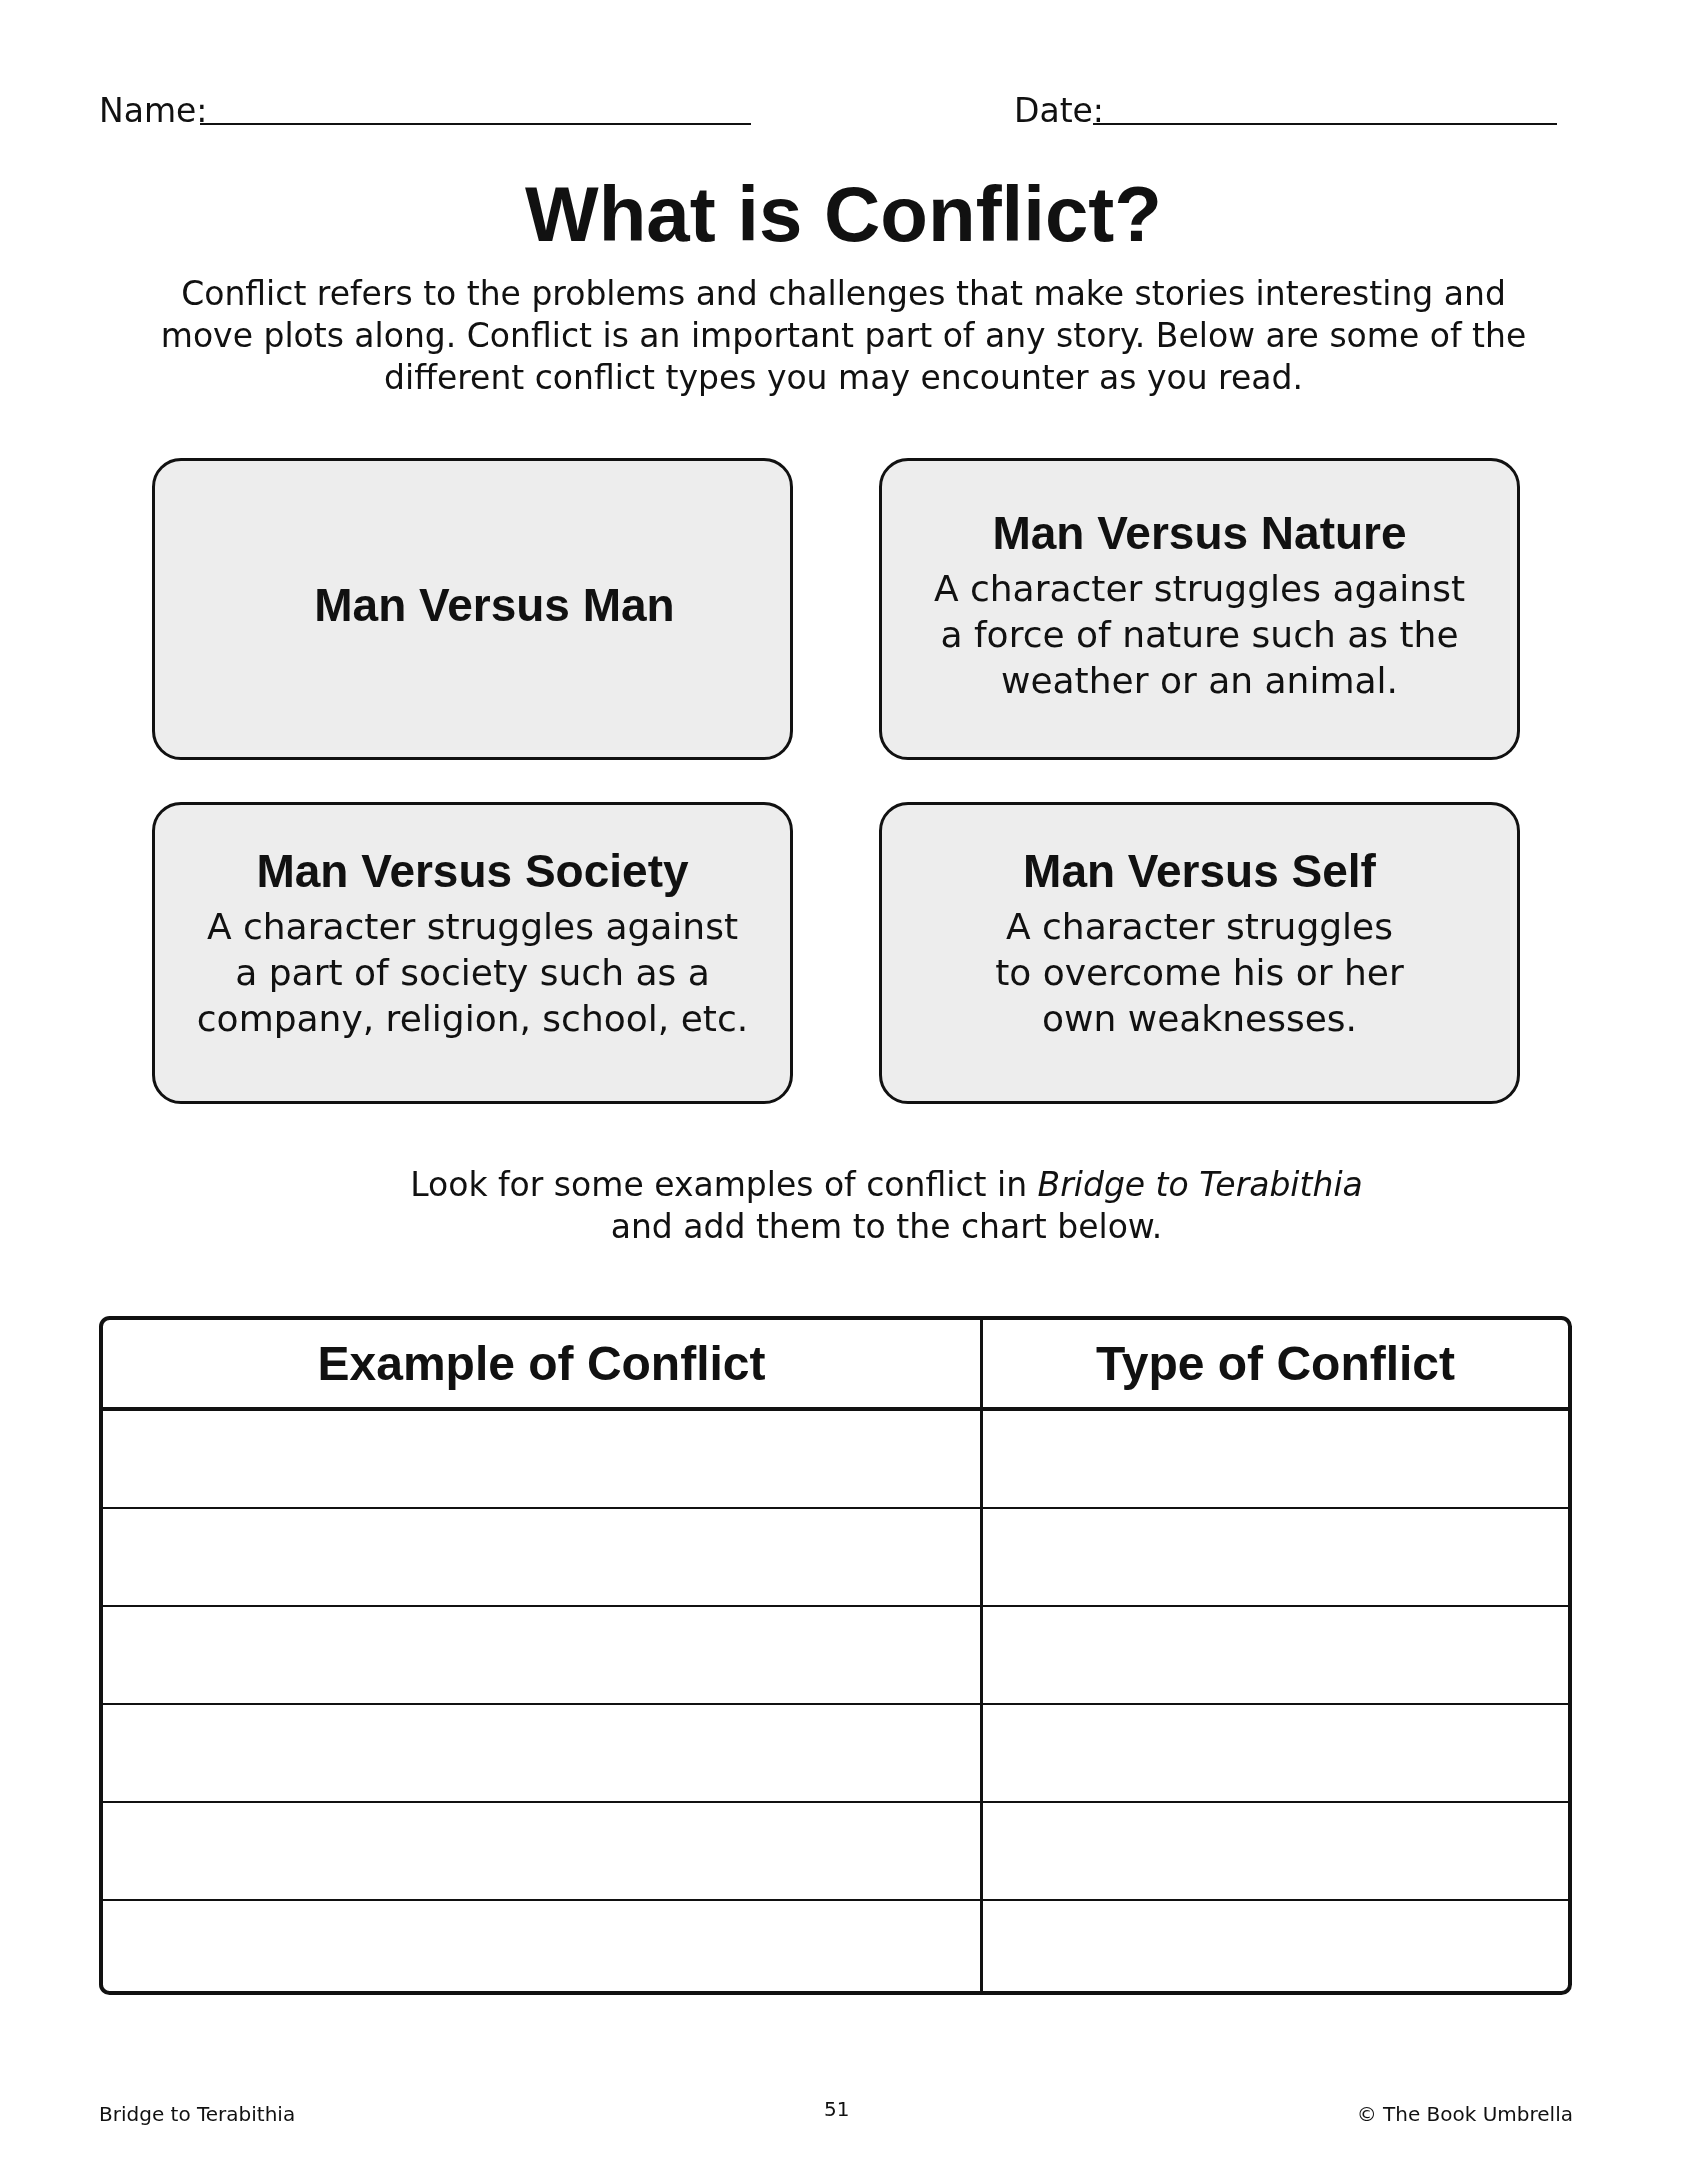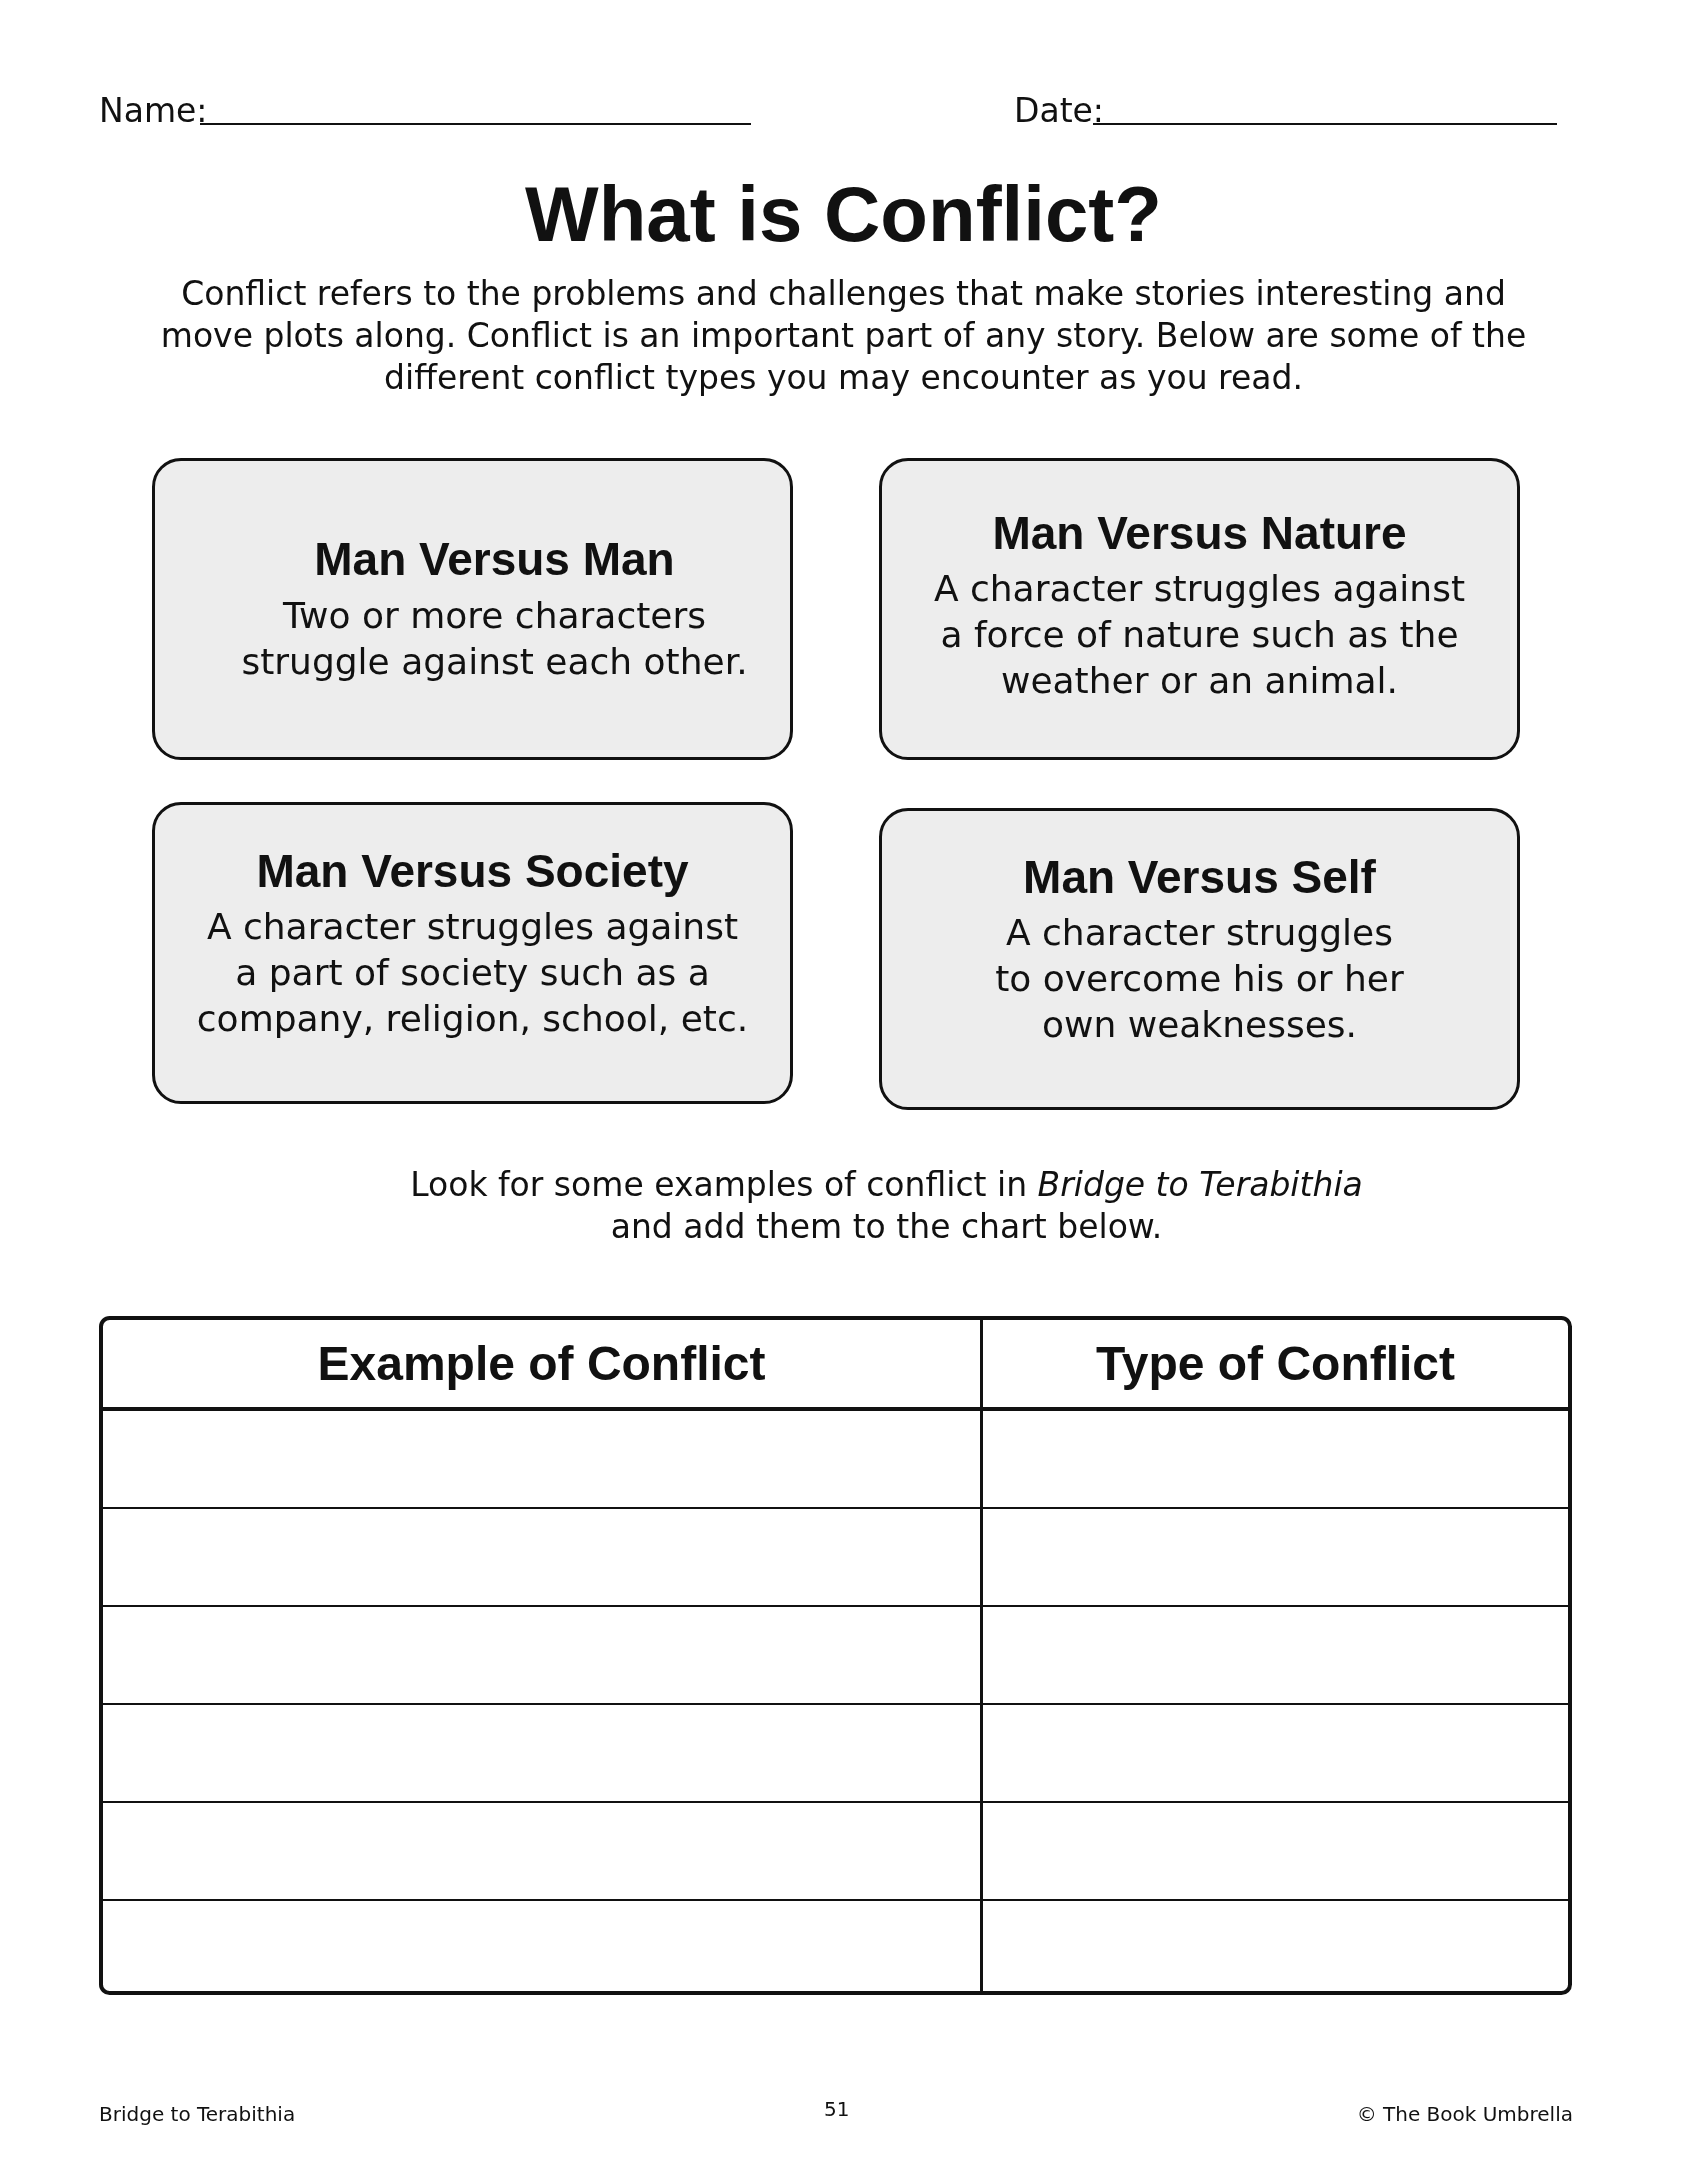--- a/index.html
+++ b/index.html
@@ -36,45 +36,41 @@
 <div class="title">What is Conflict?</div>
 
 <div class="intro">
   <div>Conflict refers to the problems and challenges that make stories interesting and</div>
   <div>move plots along. Conflict is an important part of any story. Below are some of the</div>
   <div>different conflict types you may encounter as you read.</div>
 </div>
 
 <div class="box" style="left:152px; top:458px;padding-left:44px;">
   <h2>Man Versus Man</h2>
-  <p>
-    <span>Two or more characters</span><br>
-    <span>struggle against each other.</span>
-  </p>
 </div>
 
 <div class="box" style="left:879px; top:458px; justify-content:flex-start; padding-top:46px;">
   <h2>Man Versus Nature</h2>
   <p>
     <span>A character struggles against</span><br>
     <span>a force of nature such as the</span><br>
     <span>weather or an animal.</span>
   </p>
 </div>
 
 <div class="box" style="left:152px; top:802px; justify-content:flex-start; padding-top:40px;">
   <h2>Man Versus Society</h2>
   <p>
     <span>A character struggles against</span><br>
     <span>a part of society such as a</span><br>
     <span>company, religion, school, etc.</span>
   </p>
 </div>
 
-<div class="box" style="left:879px; top:802px; justify-content:flex-start; padding-top:40px;margin-top:6px;">
+<div class="box" style="left:879px; top:802px; justify-content:flex-start; padding-top:40px;">
   <h2>Man Versus Self</h2>
   <p>
     <span>A character struggles</span><br>
     <span>to overcome his or her</span><br>
     <span>own weaknesses.</span>
   </p>
 </div>
 
 <div class="instr">
   <div><span>Look for some examples of conflict in </span><em>Bridge to Terabithia</em></div>

